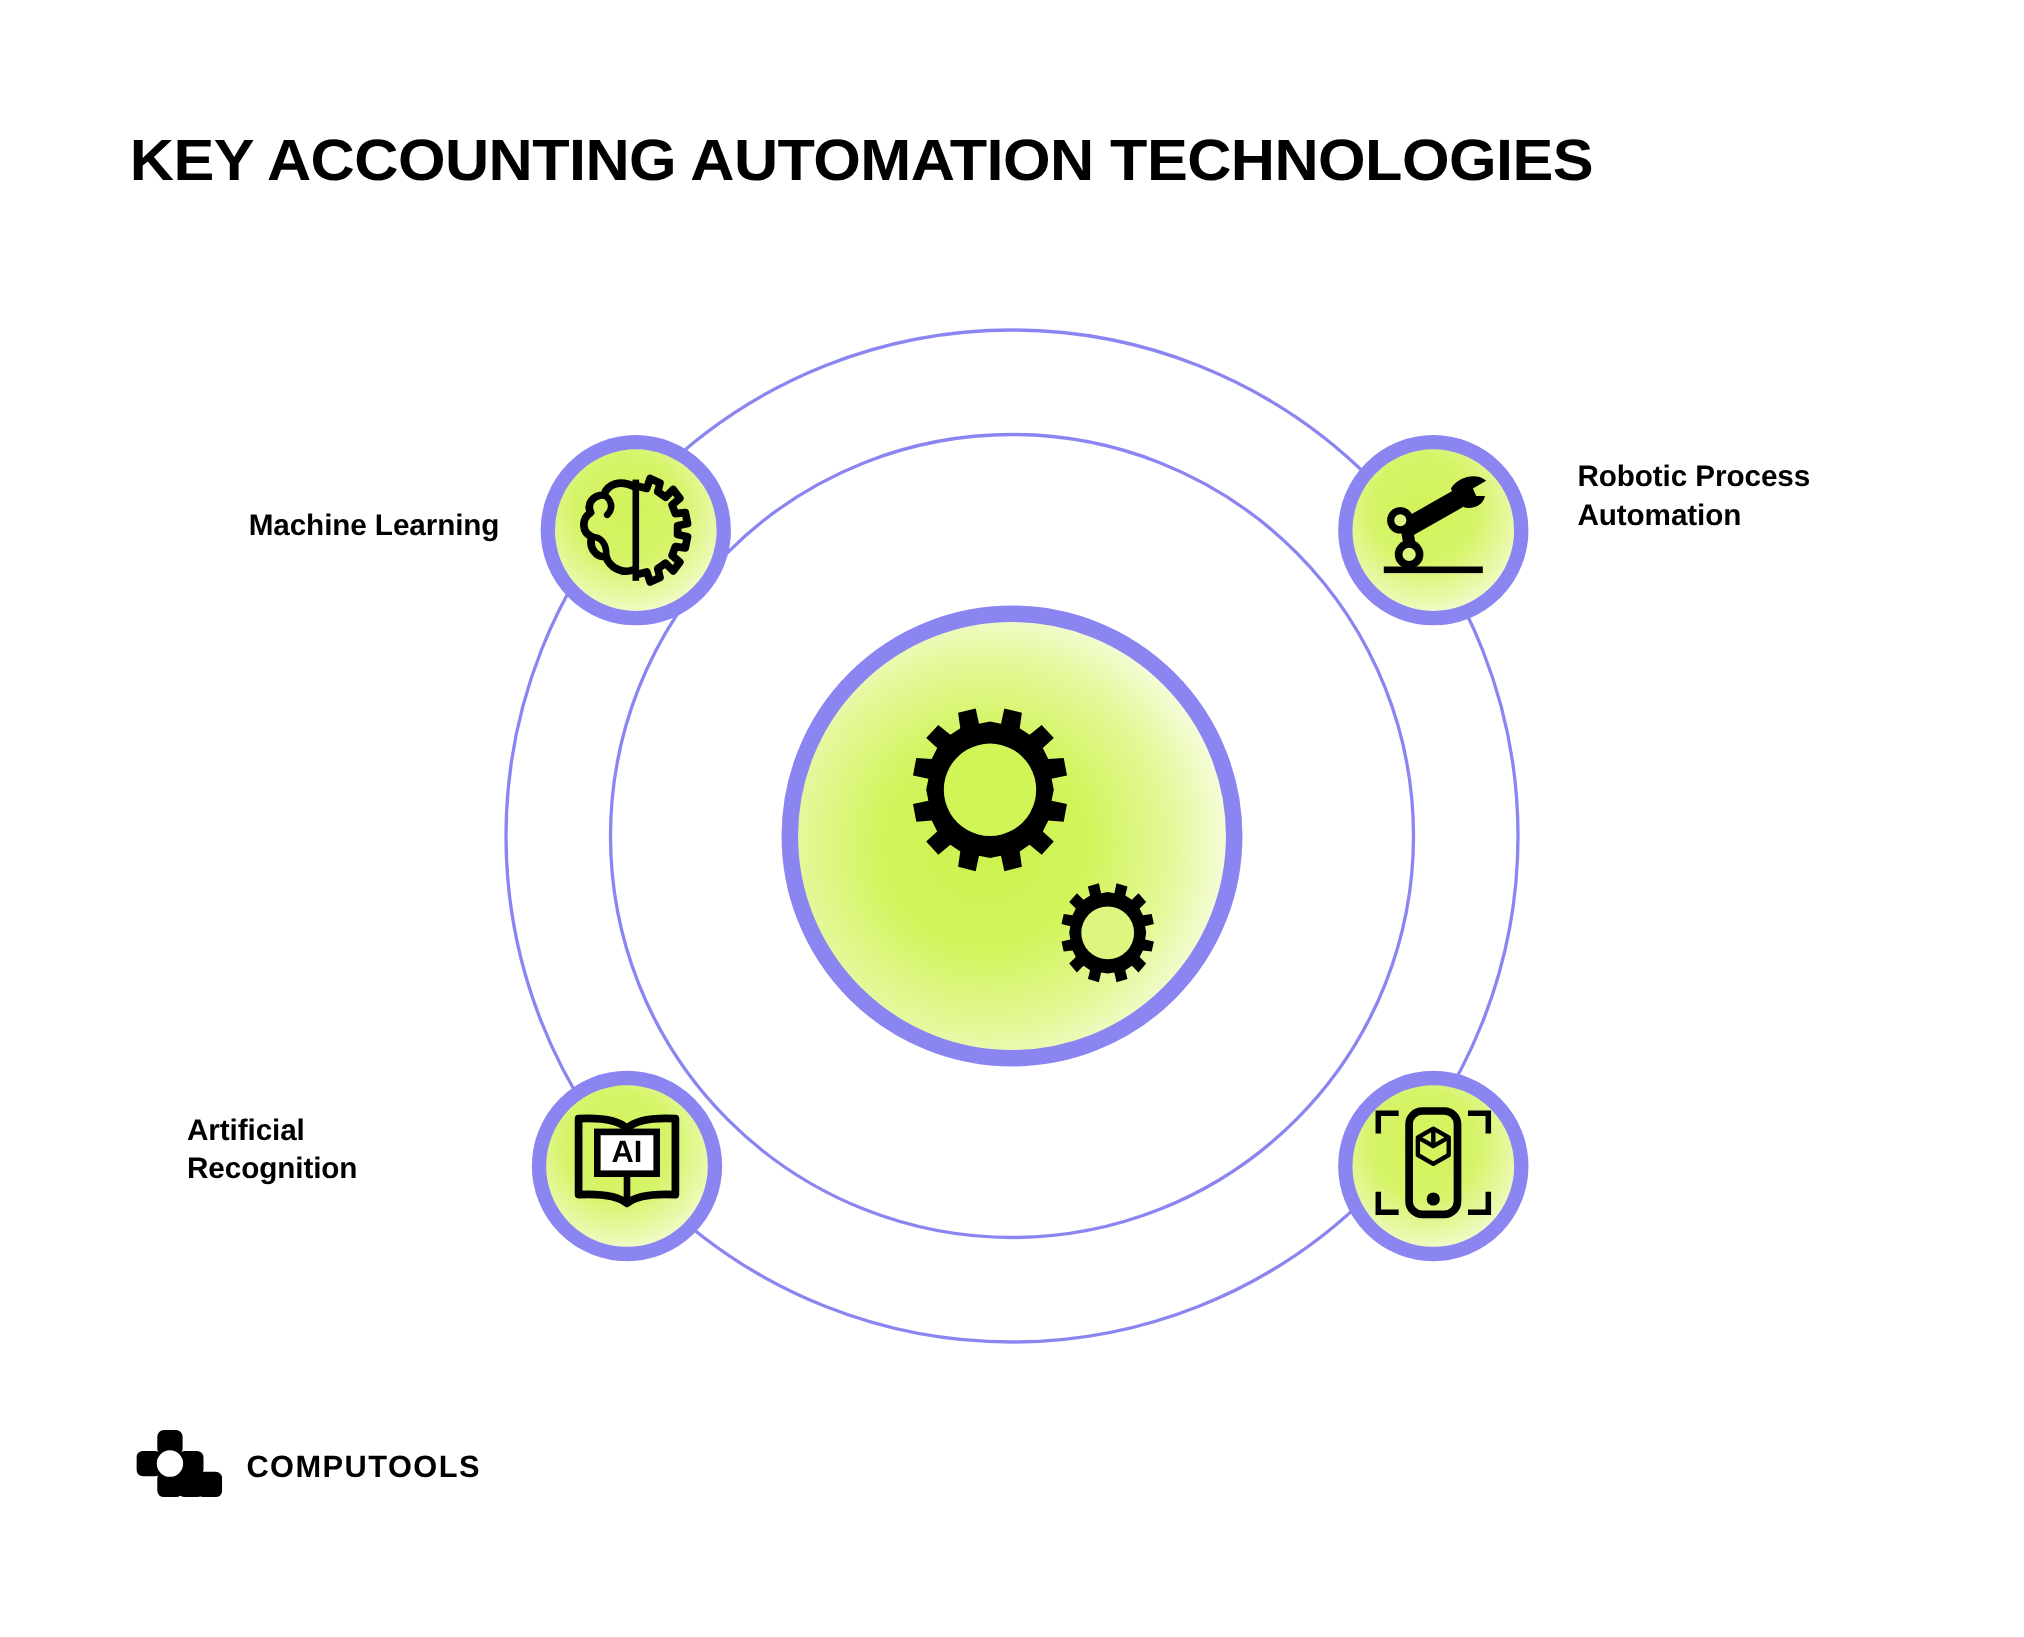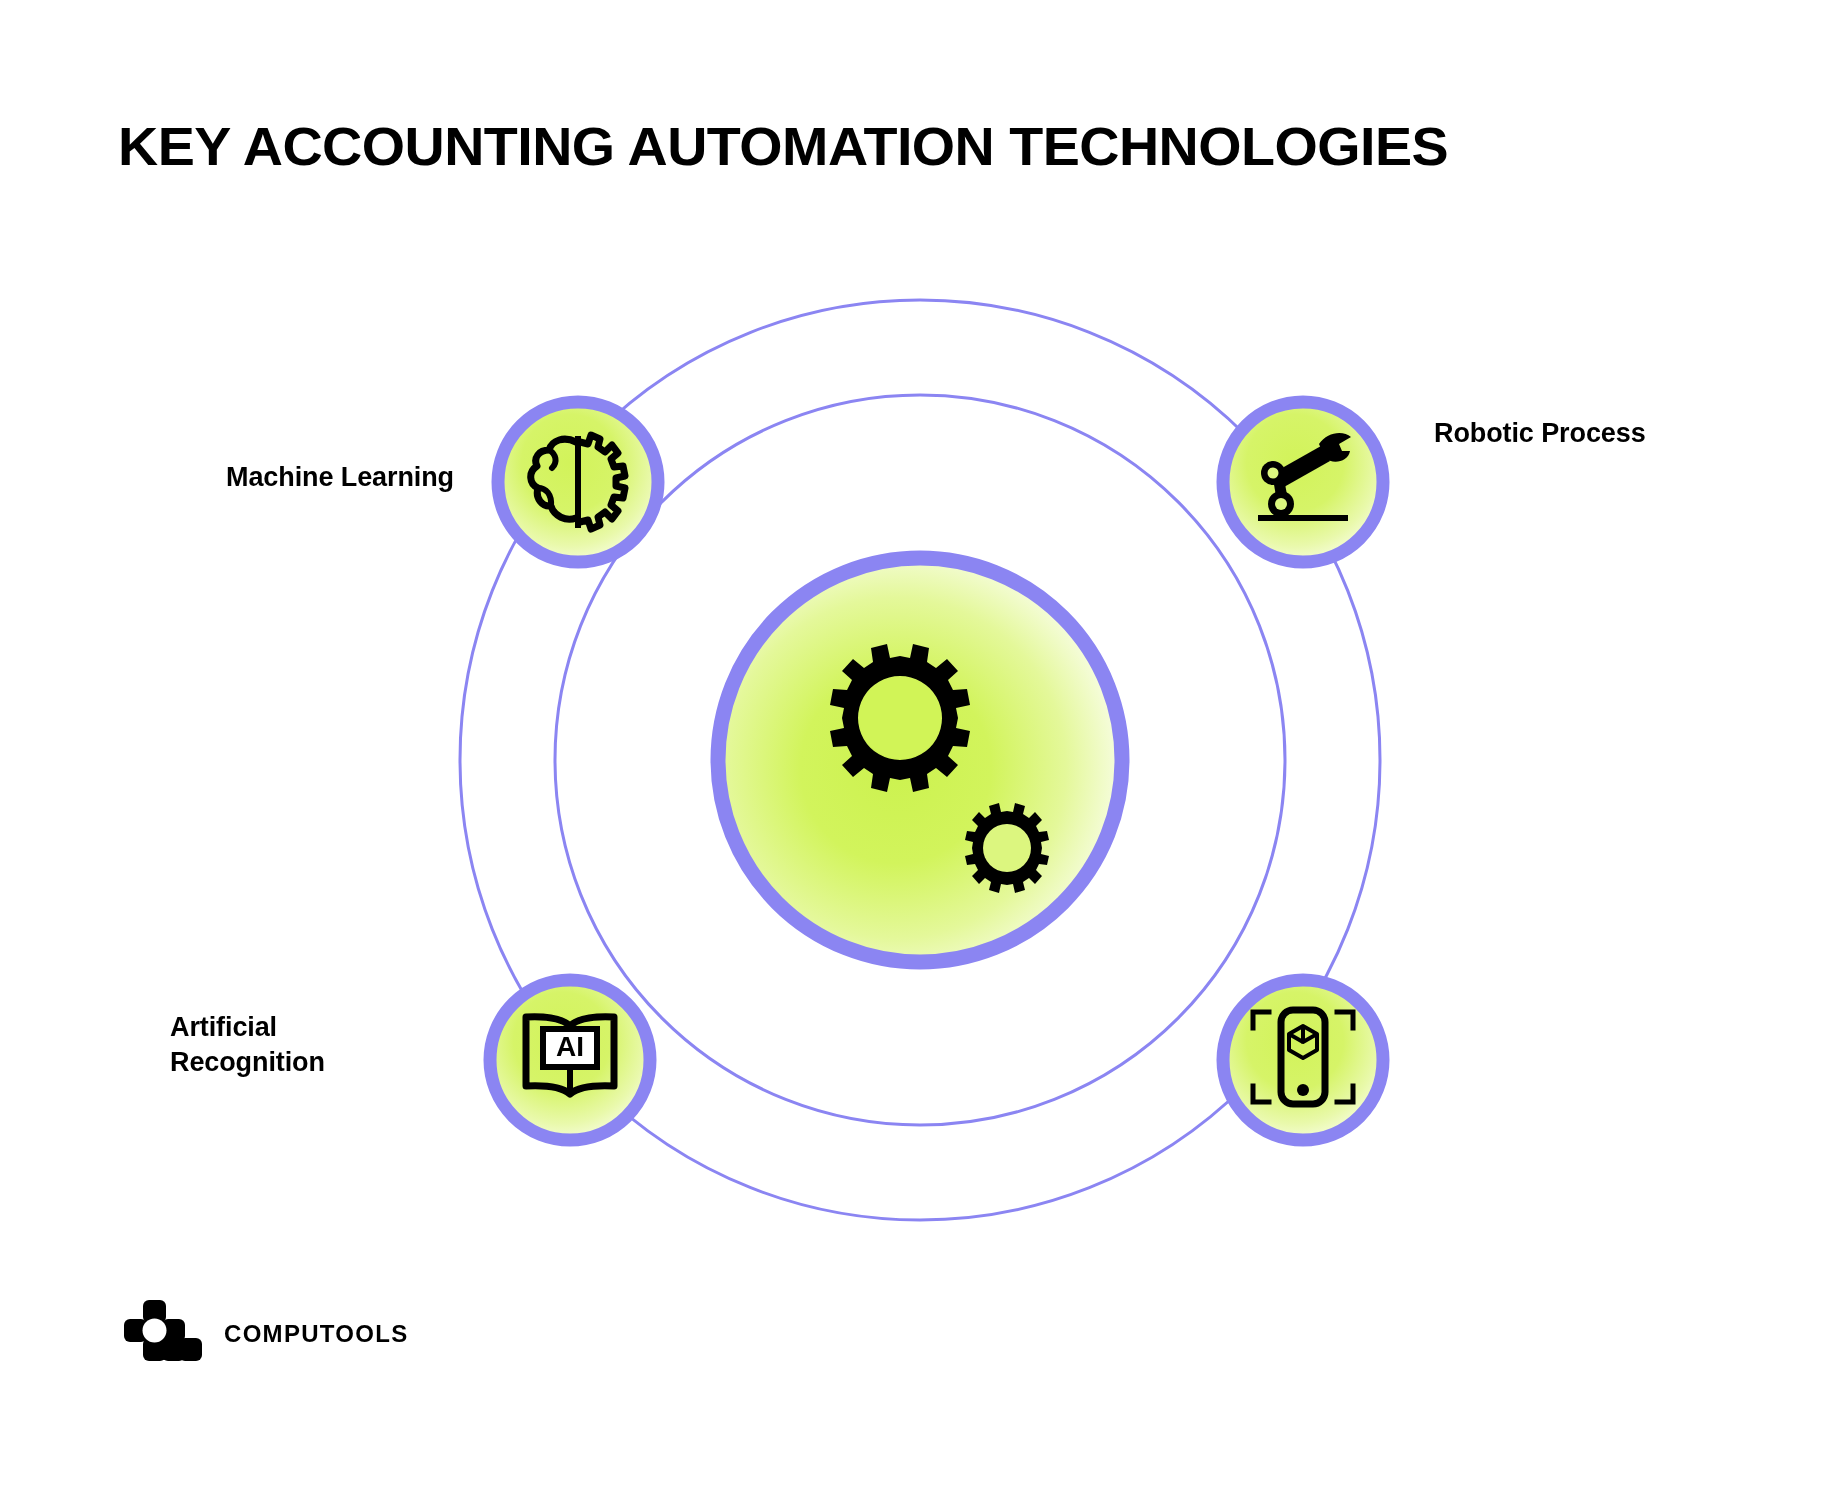--- a/index.html
+++ b/index.html
@@ -84,21 +84,21 @@
   #footer-logo {
     position: absolute;
     left: 124px;
     top: 1300px;
     display: flex;
     align-items: center;
     gap: 22px;
   }
   #logo-mark { display: block; }
   #logo-wordmark {
-    font-size: 24px;
+    font-size: 28px;
     font-weight: 700;
     letter-spacing: 1.3px;
     color: #000000;
   }
 </style>
 </head>
 <body>
 
 <div id="page-title">KEY ACCOUNTING AUTOMATION TECHNOLOGIES</div>
 
@@ -260,20 +260,21 @@
       </g>
     </g>
   </svg>
 
   <div class="node-label" id="label-ml">
     <span>Machine Learning</span>
   </div>
 
   <div class="node-label" id="label-rpa">
     <span>Robotic Process</span>
+    <span class="l2">Automation</span>
   </div>
 
   <div class="node-label" id="label-ai">
     <span>Artificial</span>
     <span class="l2">Recognition</span>
   </div>
 
 </div>
 
 <div id="footer-logo">

